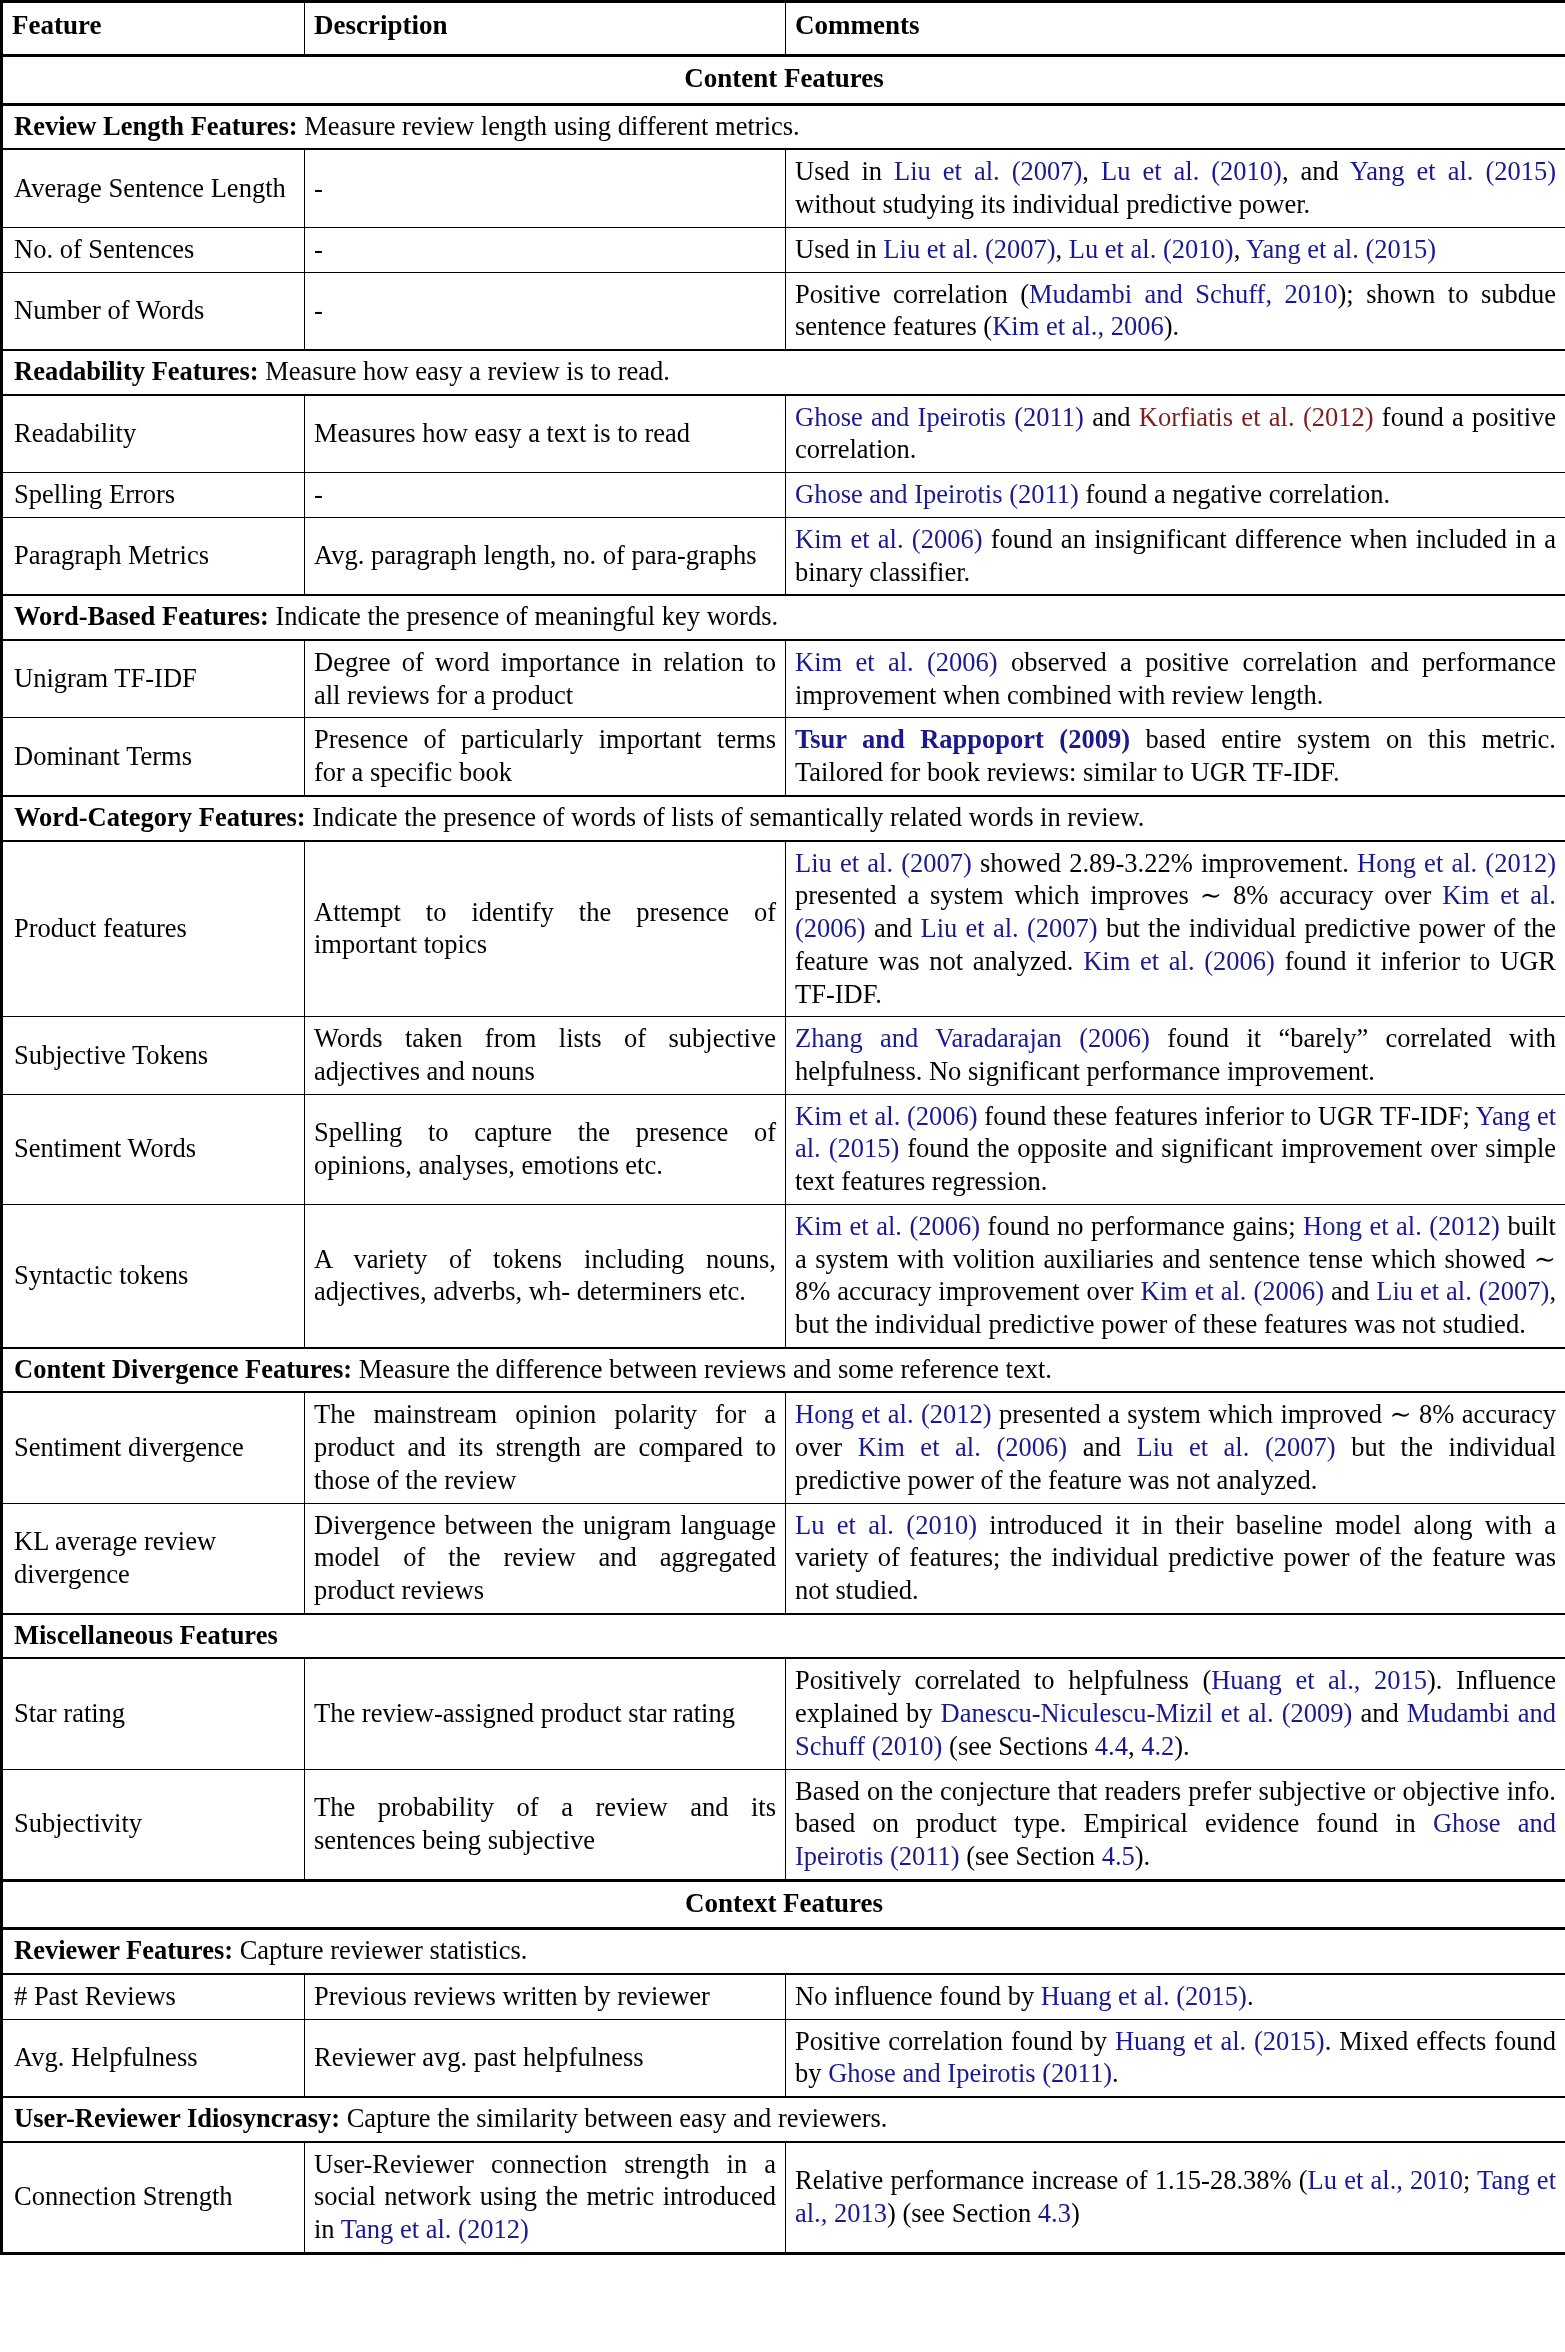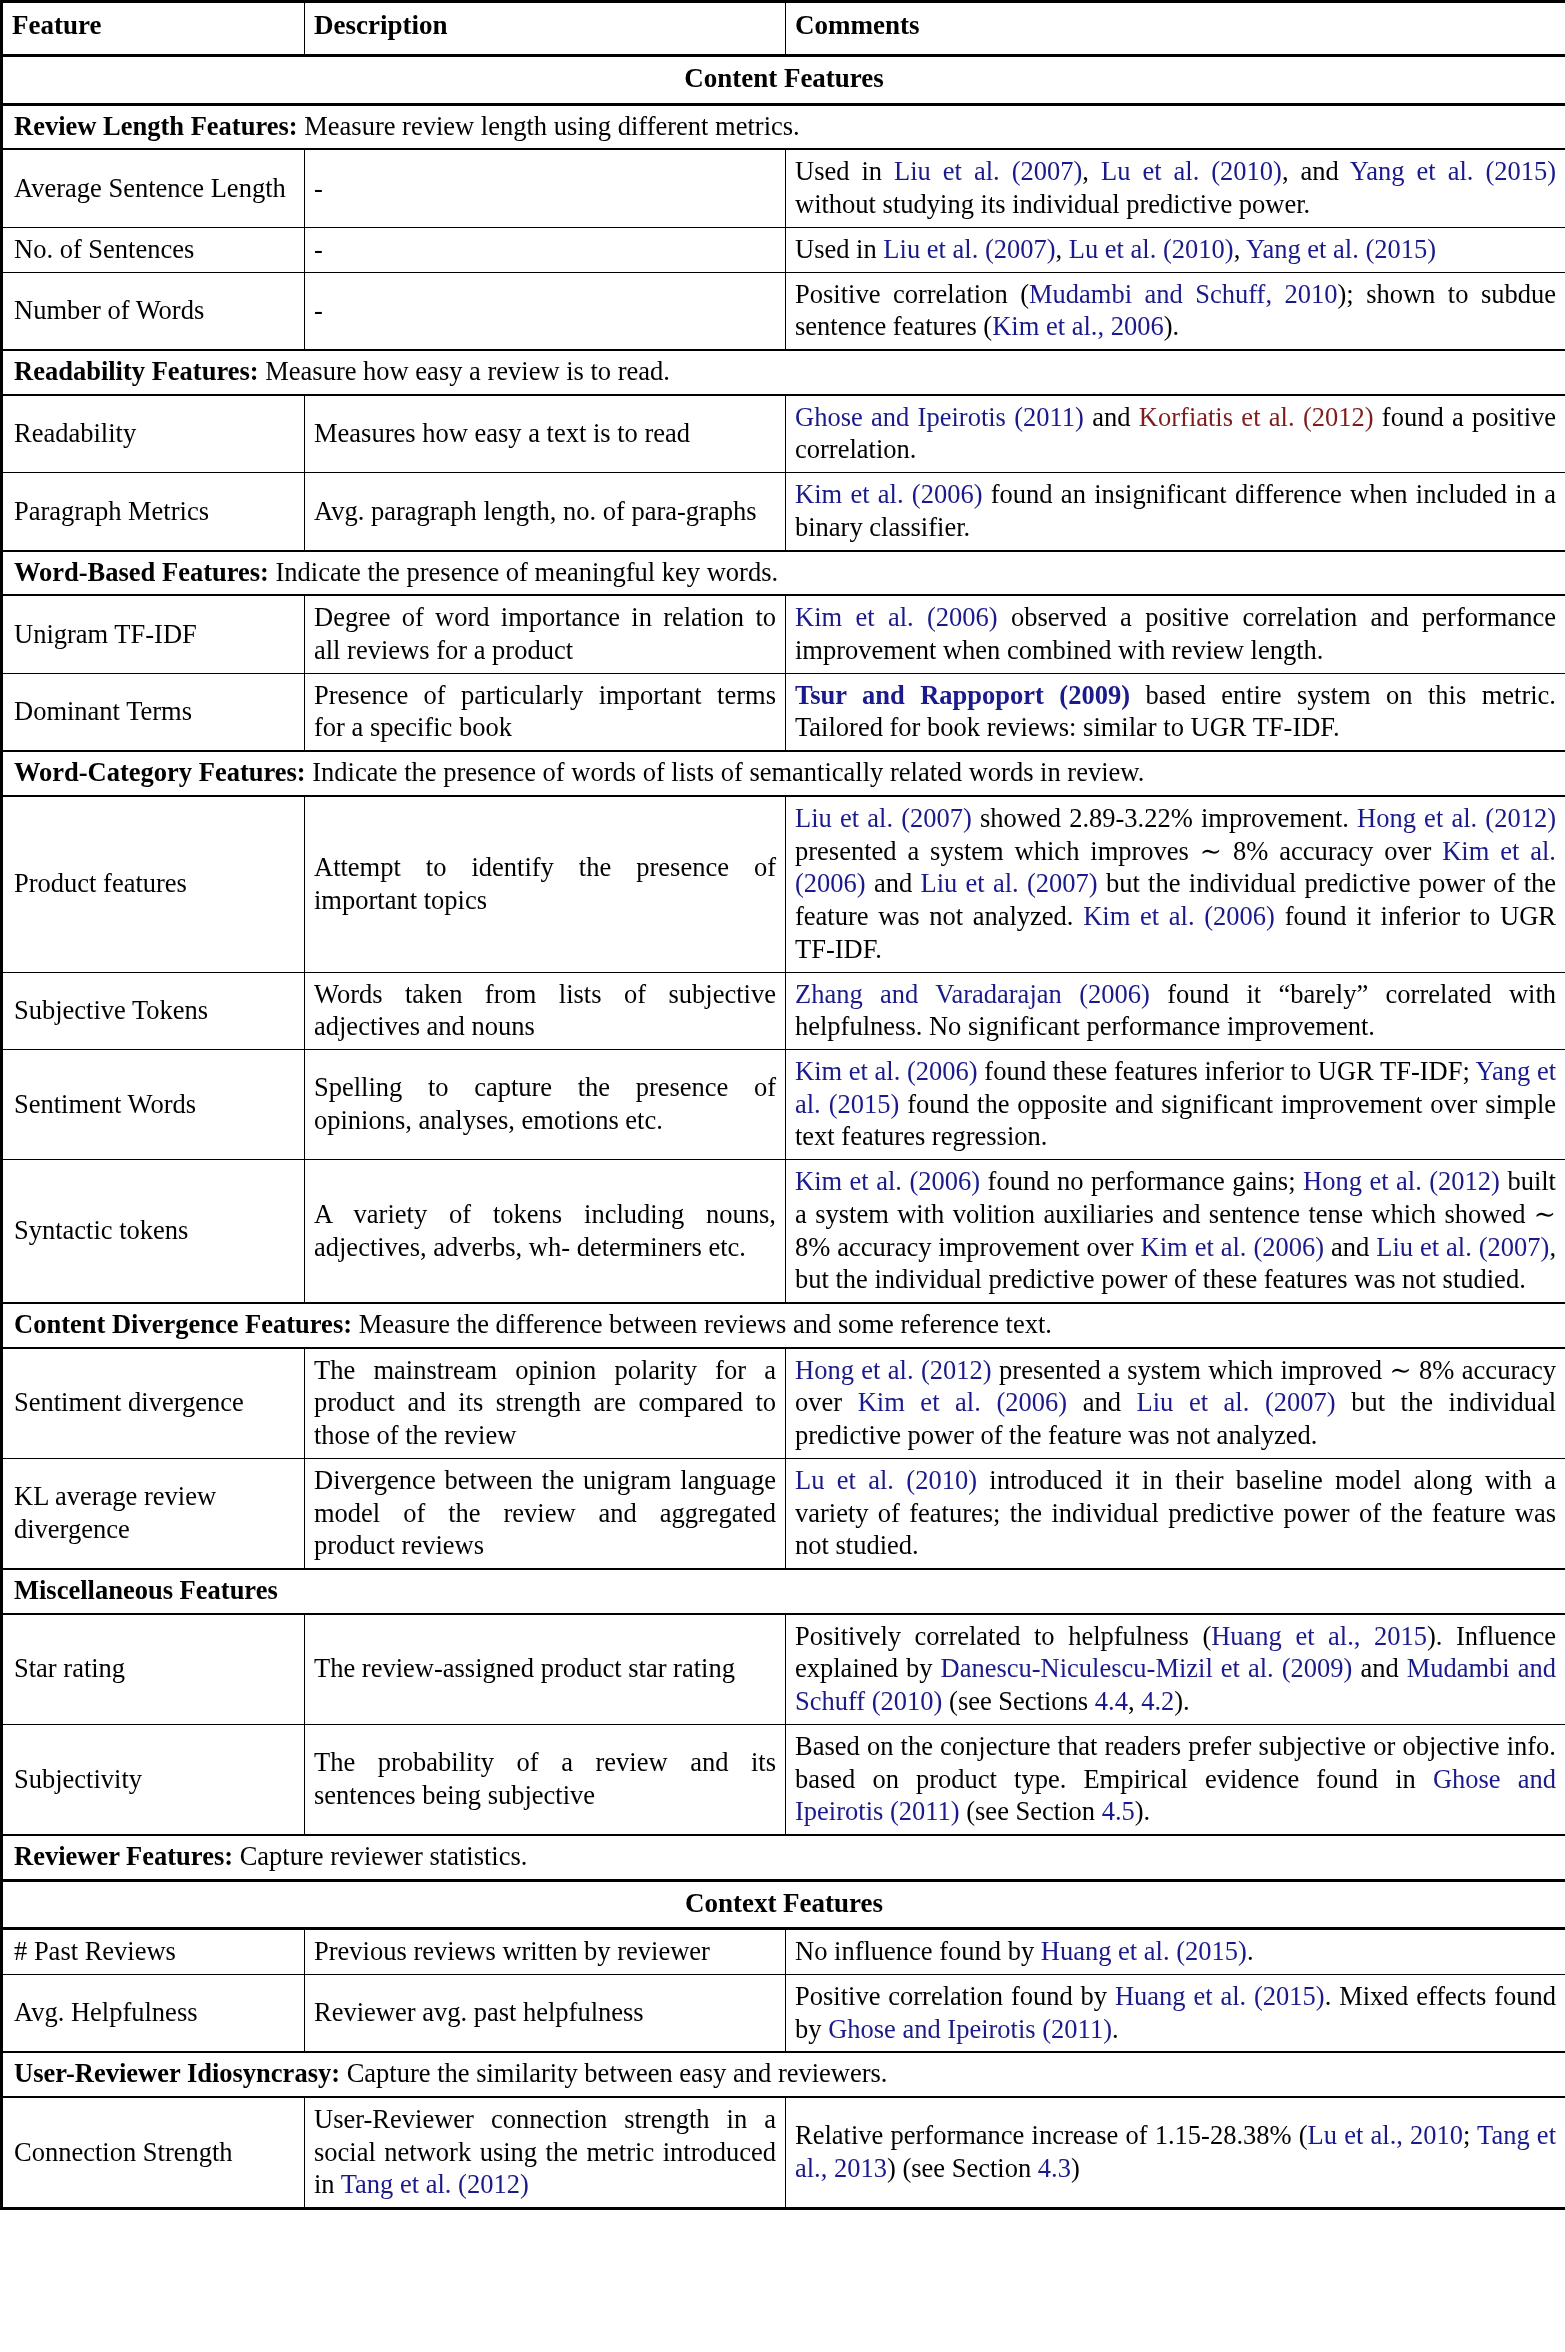--- a/index.html
+++ b/index.html
@@ -115,20 +115,25 @@
         </tr>
         <tr>
           <td class="group-head" colspan="3"><b>Readability Features:</b><span> Measure how easy a review is to read.</span></td>
         </tr>
         <tr>
           <td class="cell-feature">Readability</td>
           <td class="cell-desc">Measures how easy a text is to read</td>
           <td class="cell-comment"><span class="cite" style="color: rgb(26, 26, 140);">Ghose and Ipeirotis (2011)</span><span> and </span><span class="cite" style="color: #7f1d1d;">Korfiatis et al. (2012)</span><span> found a positive correlation.</span></td>
         </tr>
         <tr>
+          <td class="cell-feature">Spelling Errors</td>
+          <td class="cell-desc">-</td>
+          <td class="cell-comment"><span class="cite" style="color: rgb(26, 26, 140);">Ghose and Ipeirotis (2011)</span><span> found a negative correlation.</span></td>
+        </tr>
+        <tr>
           <td class="cell-feature">Paragraph Metrics</td>
           <td class="cell-desc">Avg. paragraph length, no. of para-graphs</td>
           <td class="cell-comment"><span class="cite" style="color: rgb(26, 26, 140);">Kim et al. (2006)</span><span> found an insignificant difference when included in a binary classifier.</span></td>
         </tr>
         <tr>
           <td class="group-head" colspan="3"><b>Word-Based Features:</b><span> Indicate the presence of meaningful key words.</span></td>
         </tr>
         <tr>
           <td class="cell-feature">Unigram TF-IDF</td>
           <td class="cell-desc">Degree of word importance in relation to all reviews for a product</td>
@@ -182,24 +187,24 @@
           <td class="cell-feature">Star rating</td>
           <td class="cell-desc">The review-assigned product star rating</td>
           <td class="cell-comment"><span>Positively correlated to helpfulness (</span><span class="cite" style="color: rgb(26, 26, 140);">Huang et al., 2015</span><span>). Influence explained by </span><span class="cite" style="color: rgb(26, 26, 140);">Danescu-Niculescu-Mizil et al. (2009)</span><span> and </span><span class="cite" style="color: rgb(26, 26, 140);">Mudambi and Schuff (2010)</span><span> (see Sections </span><span class="cite" style="color: rgb(26, 26, 140);">4.4</span><span>, </span><span class="cite" style="color: rgb(26, 26, 140);">4.2</span><span>).</span></td>
         </tr>
         <tr>
           <td class="cell-feature">Subjectivity</td>
           <td class="cell-desc">The probability of a review and its sentences being subjective</td>
           <td class="cell-comment"><span>Based on the conjecture that readers prefer subjective or objective info. based on product type.  Empirical evidence found in </span><span class="cite" style="color: rgb(26, 26, 140);">Ghose and Ipeirotis (2011)</span><span> (see Section </span><span class="cite" style="color: rgb(26, 26, 140);">4.5</span><span>).</span></td>
         </tr>
         <tr>
+          <td class="banner-center" colspan="3">Context Features</td>
+        </tr>
+        <tr>
           <td class="group-head" colspan="3"><b>Reviewer Features:</b><span> Capture reviewer statistics.</span></td>
-        </tr>
-        <tr>
-          <td class="banner-center" colspan="3">Context Features</td>
         </tr>
         <tr>
           <td class="cell-feature"># Past Reviews</td>
           <td class="cell-desc">Previous reviews written by reviewer</td>
           <td class="cell-comment"><span>No influence found by </span><span class="cite" style="color: rgb(26, 26, 140);">Huang et al. (2015)</span><span>.</span></td>
         </tr>
         <tr>
           <td class="cell-feature">Avg. Helpfulness</td>
           <td class="cell-desc">Reviewer avg. past helpfulness</td>
           <td class="cell-comment"><span>Positive correlation found by </span><span class="cite" style="color: rgb(26, 26, 140);">Huang et al. (2015)</span><span>.  Mixed effects found by </span><span class="cite" style="color: rgb(26, 26, 140);">Ghose and Ipeirotis (2011)</span><span>.</span></td>

